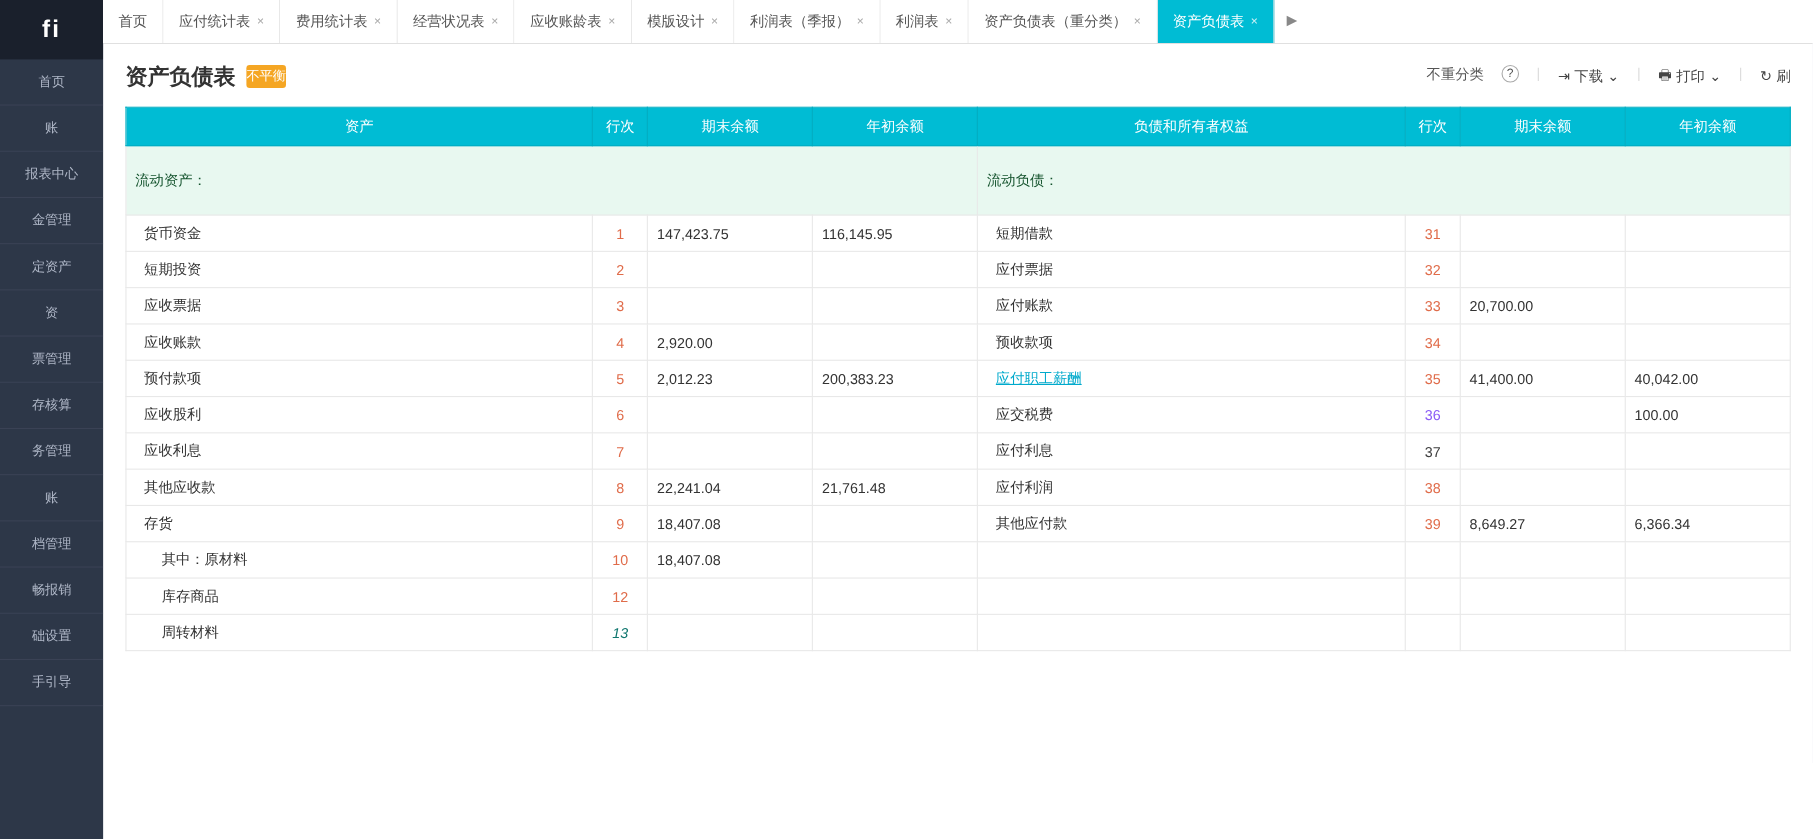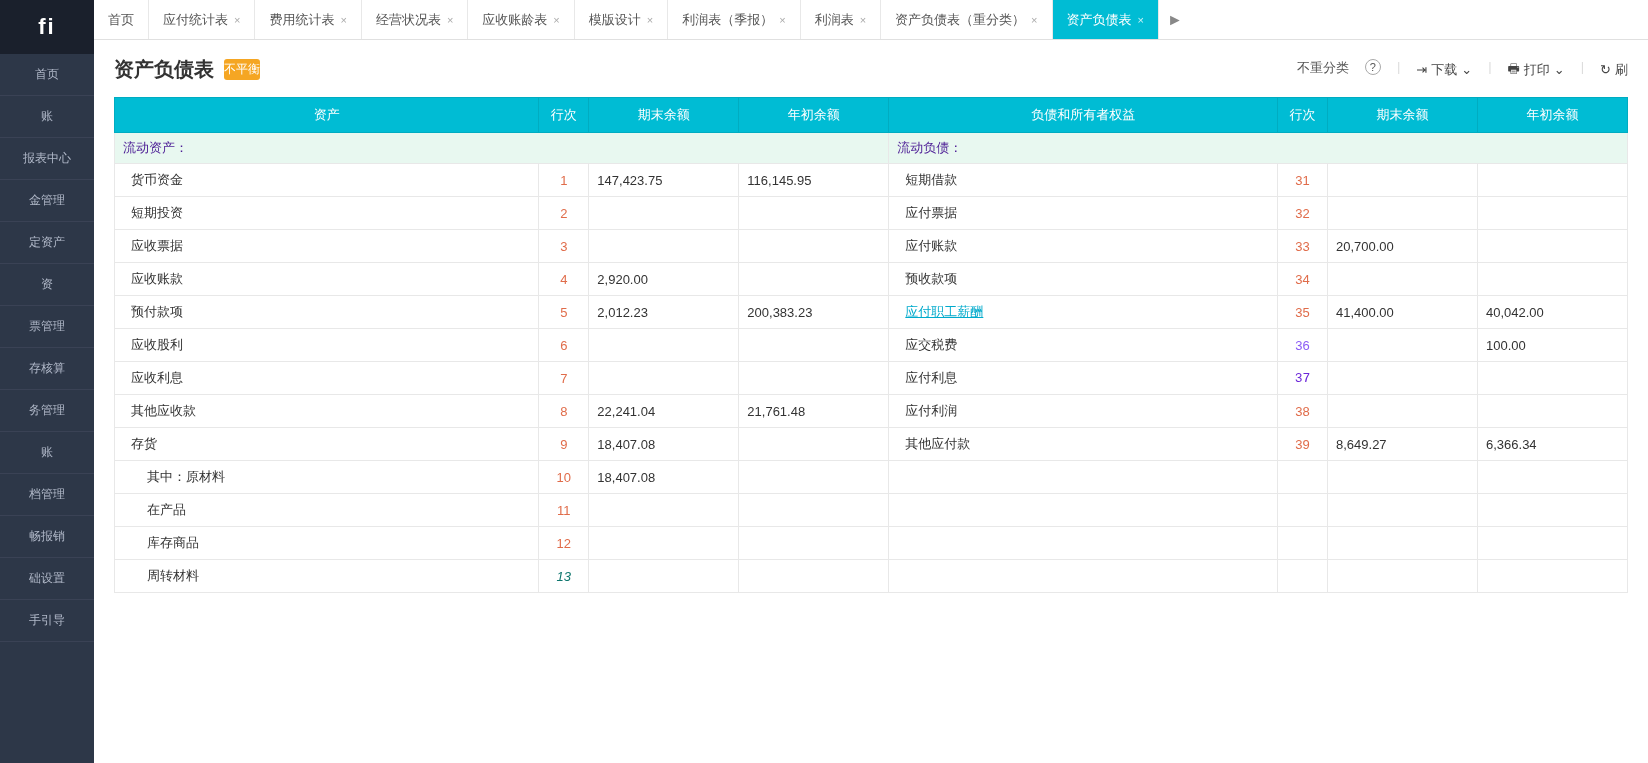--- a/index.html
+++ b/index.html
@@ -148,23 +148,23 @@
       border: 1px solid #00acc1;
       font-weight: normal;
     }
     .report-table td {
       padding: 7px 8px;
       border: 1px solid #e8e8e8;
       color: #333;
     }
     .report-table tr.section-row td {
       background: #e8f8f0;
-      color: #4c1d95;
+      color: #14532d;
       font-size: 13px;
-      padding: 6px 8px;
+      padding: 22px 8px;
     }
     .report-table tr.data-row td {
       background: #fff;
     }
     .report-table td.col-name { padding-left: 16px; }
     .report-table td.col-name-indent { padding-left: 32px; }
     .report-table td.col-num { text-align: center; color: #555; }
     .report-table td.col-amount { color: #333; }
   </style>
 </head>
@@ -341,21 +341,21 @@
             <td class="col-num"><span style="color:#8b5cf6;">36</span></td>
             <td class="col-amount"></td>
             <td class="col-amount">100.00</td>
           </tr>
           <tr class="data-row">
             <td class="col-name">应收利息</td>
             <td class="col-num"><span style="color:#e06c4a;">7</span></td>
             <td class="col-amount"></td>
             <td class="col-amount"></td>
             <td class="col-name">应付利息</td>
-            <td class="col-num"><span style="color:#6d28d9;font-family:Liberation Mono, monospace;">37</span></td>
+            <td class="col-num"><span style="color:#404040;">37</span></td>
             <td class="col-amount"></td>
             <td class="col-amount"></td>
           </tr>
           <tr class="data-row">
             <td class="col-name">其他应收款</td>
             <td class="col-num"><span style="color:#e06c4a;">8</span></td>
             <td class="col-amount">22,241.04</td>
             <td class="col-amount">21,761.48</td>
             <td class="col-name">应付利润</td>
             <td class="col-num"><span style="color:#e06c4a;">38</span></td>
@@ -376,46 +376,36 @@
             <td class="col-name-indent">其中：原材料</td>
             <td class="col-num"><span style="color:#e06c4a;">10</span></td>
             <td class="col-amount">18,407.08</td>
             <td class="col-amount"></td>
             <td class="col-name"></td>
             <td class="col-num"></td>
             <td class="col-amount"></td>
             <td class="col-amount"></td>
           </tr>
           <tr class="data-row">
-            <td class="col-name-indent">在产品</td>
-            <td class="col-num"><span style="color:#e06c4a;">11</span></td>
+            <td class="col-name-indent">库存商品</td>
+            <td class="col-num"><span style="color:#e06c4a;">12</span></td>
             <td class="col-amount"></td>
             <td class="col-amount"></td>
             <td class="col-name"></td>
             <td class="col-num"></td>
             <td class="col-amount"></td>
             <td class="col-amount"></td>
           </tr>
           <tr class="data-row">
-            <td class="col-name-indent">库存商品</td>
-            <td class="col-num"><span style="color:#e06c4a;">12</span></td>
+            <td class="col-name-indent">周转材料</td>
+            <td class="col-num"><span style="color:#0f766e;font-style:italic;">13</span></td>
             <td class="col-amount"></td>
             <td class="col-amount"></td>
             <td class="col-name"></td>
             <td class="col-num"></td>
             <td class="col-amount"></td>
             <td class="col-amount"></td>
           </tr>
-          <tr class="data-row">
-            <td class="col-name-indent">周转材料</td>
-            <td class="col-num"><span style="color:#0f766e;font-style:italic;">13</span></td>
-            <td class="col-amount"></td>
-            <td class="col-amount"></td>
-            <td class="col-name"></td>
-            <td class="col-num"></td>
-            <td class="col-amount"></td>
-            <td class="col-amount"></td>
-          </tr>
         </tbody>
     </table>
 
   </div>
 </div>
 
 </body></html>

